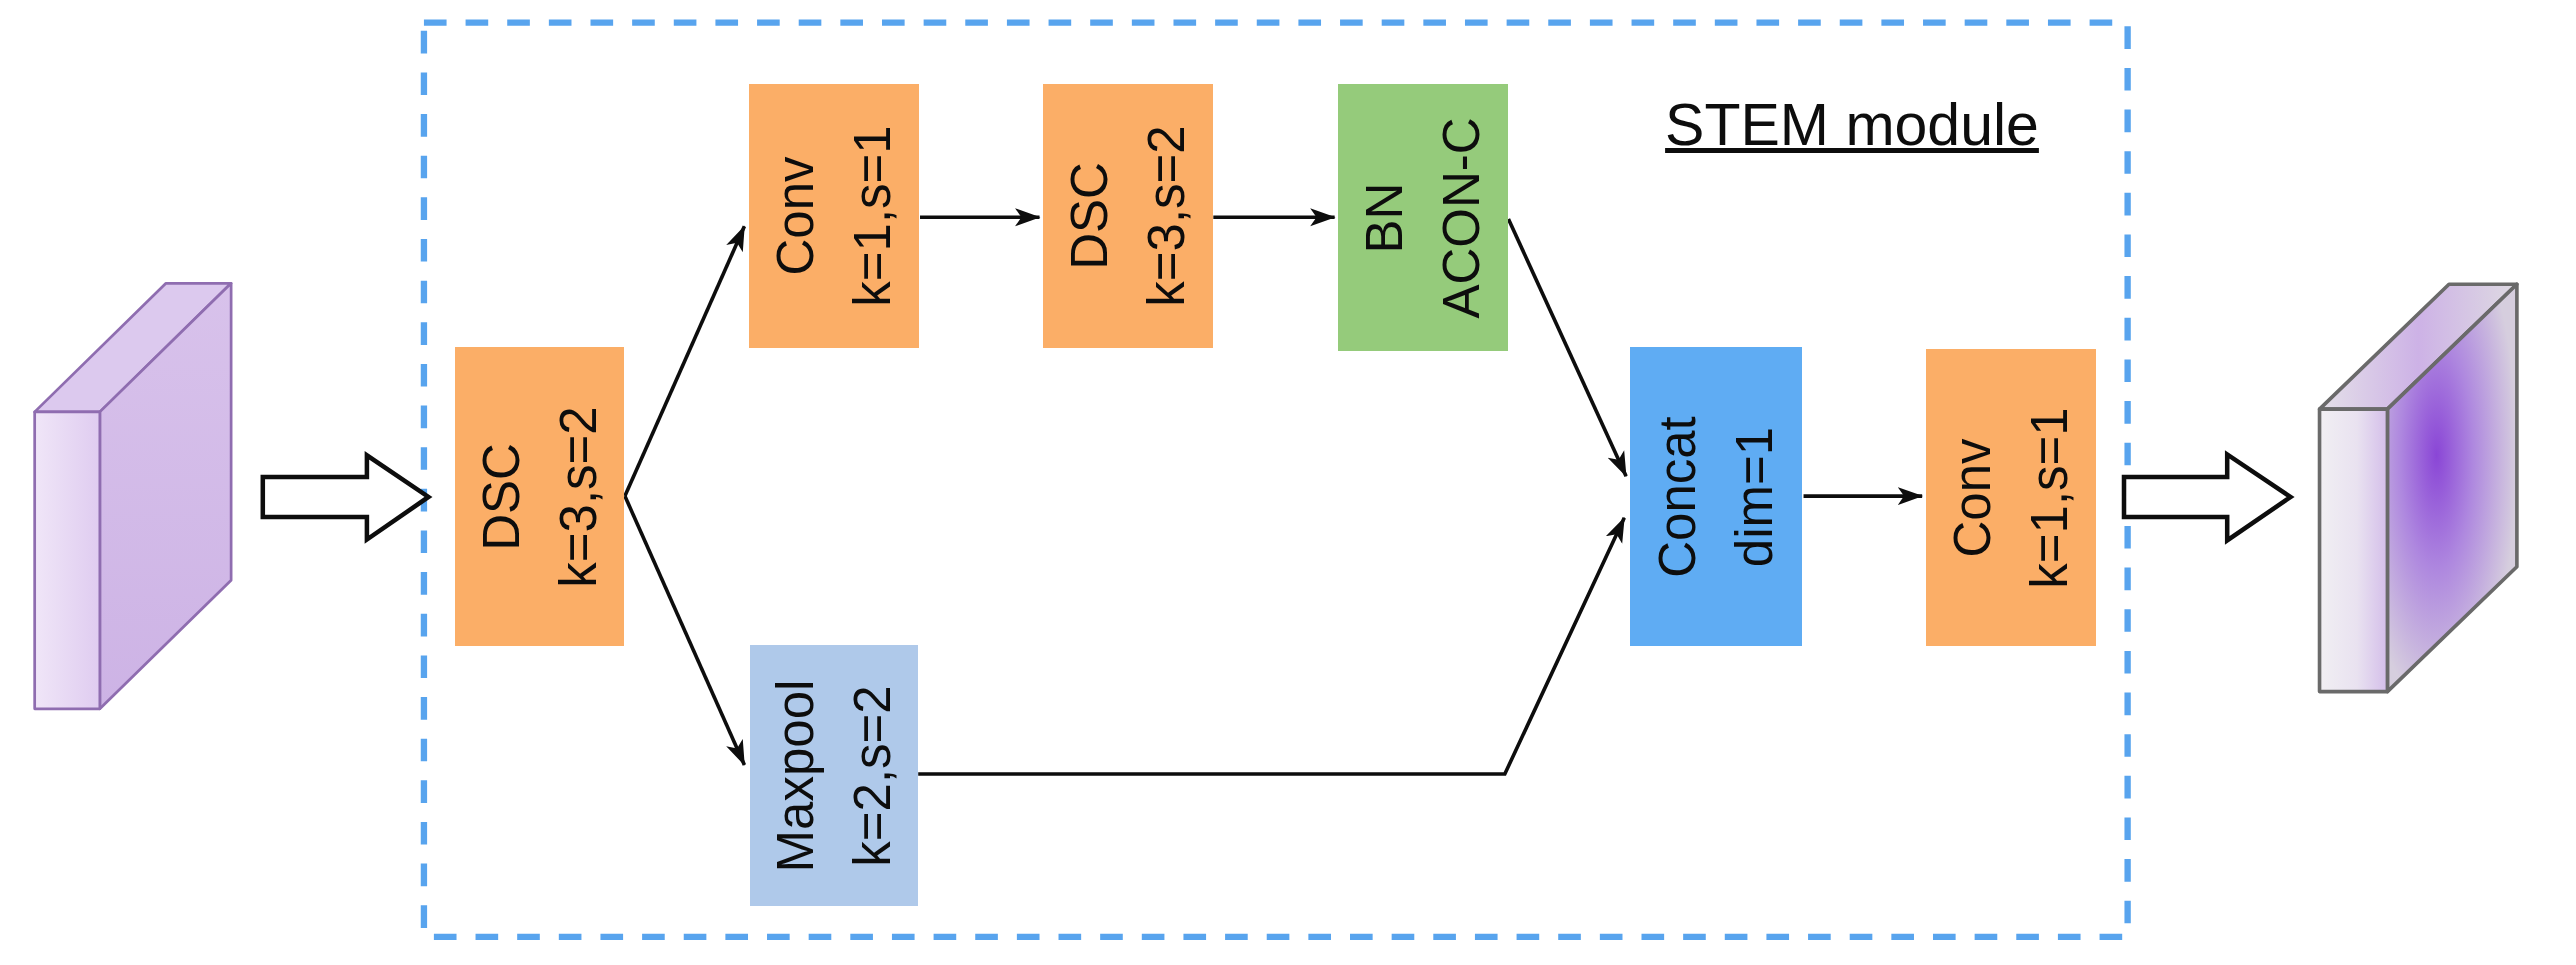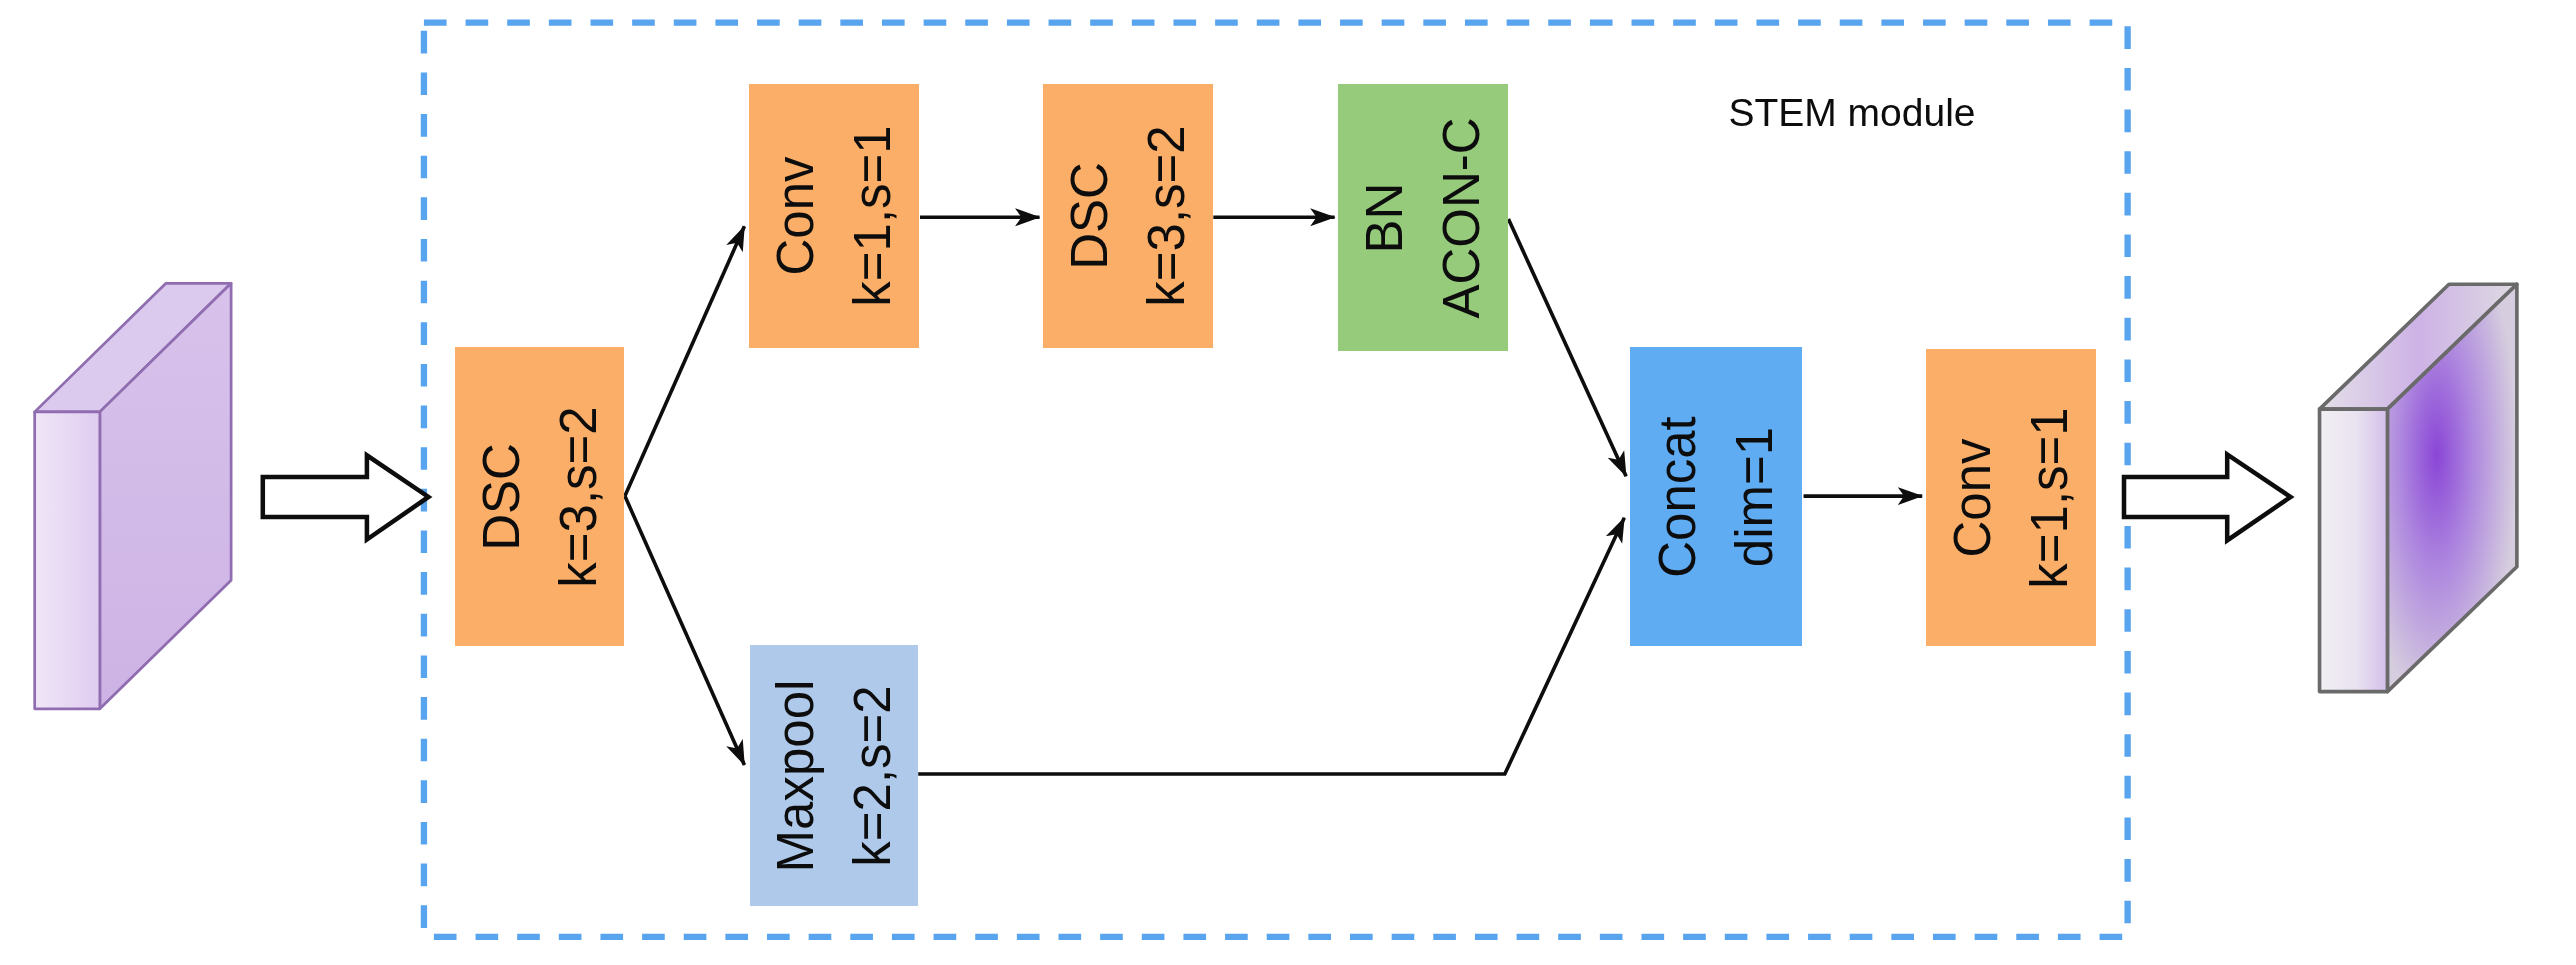--- a/index.html
+++ b/index.html
@@ -19,21 +19,21 @@
     font-size:51px;line-height:1.5;
     color:#0d0d0d;white-space:nowrap;
   }
   .node .rot span{display:block;}
   .orange{background:#FBAE67;}
   .green{background:#95CB7B;}
   .lightblue{background:#AFC9EA;}
   .blue{background:#5FACF3;}
   .stem-title{
     position:absolute;left:1630px;top:91px;width:444px;
-    text-align:center;font-size:39px;color:#0d0d0d;
+    text-align:center;font-size:59px;color:#0d0d0d;text-decoration:underline;
   }
 </style>
 </head>
 <body>
 
 <div class="stage">
 
   <svg class="layer" width="2576" height="965" viewBox="0 0 2845 1066" xmlns="http://www.w3.org/2000/svg">
     <defs>
       <marker id="ah" markerUnits="userSpaceOnUse" markerWidth="34" markerHeight="24" refX="27" refY="11" orient="auto">

